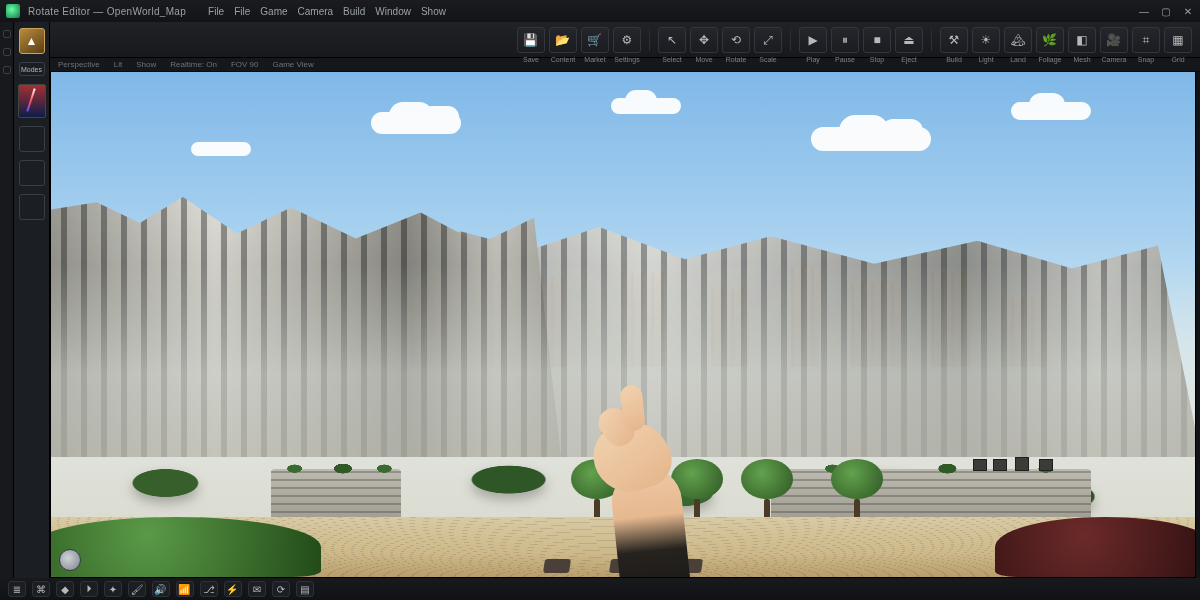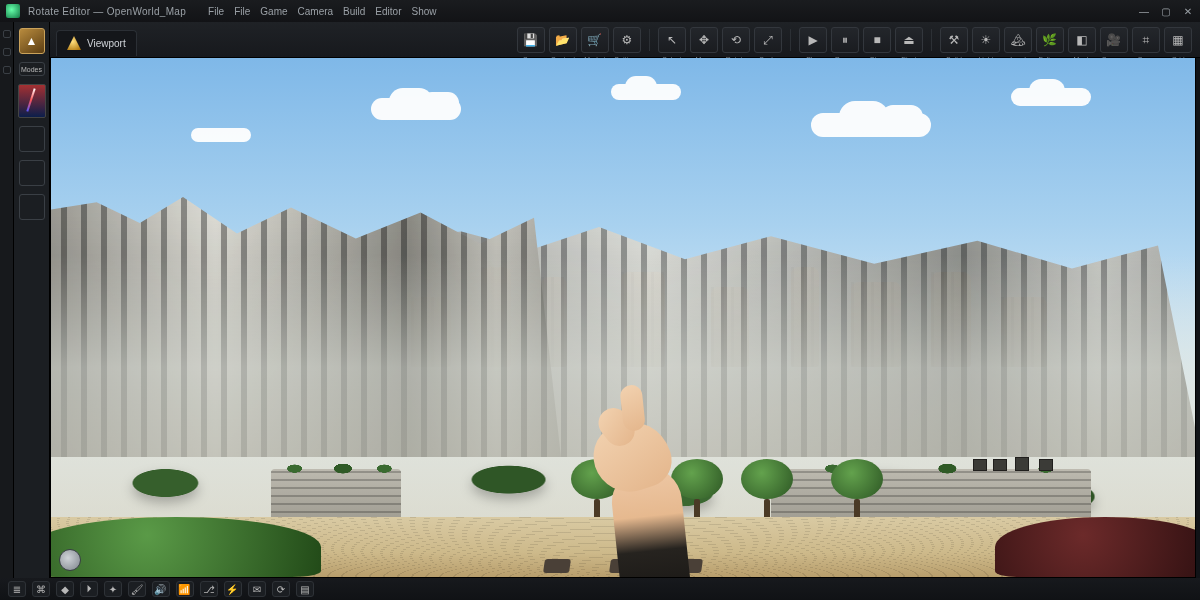--- a/index.html
+++ b/index.html
@@ -146,21 +146,21 @@
   <div class="app-icon"></div>
   <div class="title">
     <span>Rotate Editor</span> — <span>OpenWorld_Map</span>
   </div>
   <div class="menu">
     <span>File</span>
     <span>File</span>
     <span>Game</span>
     <span>Camera</span>
     <span>Build</span>
-    <span>Editor</span>
+    <span>Window</span>
     <span>Show</span>
   </div>
   <div class="spacer"></div>
   <div class="win">
     <span>—</span>
     <span>▢</span>
     <span>✕</span>
   </div>
 </div>
 
@@ -179,26 +179,20 @@
       <span>Modes</span>
     </div>
     <div class="thumb"></div>
     <div class="tile"></div>
     <div class="tile"></div>
     <div class="tile"></div>
   </div>
 
   <div class="main">
     <div class="toolbar">
-      <div class="left">
-        <div class="tab">
-          <div class="ticon"></div>
-          <span>Viewport</span>
-        </div>
-      </div>
       <div class="spacer"></div>
       <div class="tools" id="tools-host">
           <div class="tbtn">
             <span>💾</span>
             <span class="lbl">Save</span>
           </div>
           <div class="tbtn">
             <span>📂</span>
             <span class="lbl">Content</span>
           </div>
@@ -273,20 +267,28 @@
             <span>⌗</span>
             <span class="lbl">Snap</span>
           </div>
           <div class="tbtn">
             <span>▦</span>
             <span class="lbl">Grid</span>
           </div>
         </div>
     </div>
 
+    <div class="subbar">
+      <span>Perspective</span>
+      <span>Lit</span>
+      <span>Show</span>
+      <span>Realtime: On</span>
+      <span>FOV 90</span>
+      <span>Game View</span>
+    </div>
 
     <div class="viewport">
       <div class="scene">
         <div class="sky"></div>
         <div class="cloud c1"></div>
           <div class="cloud c2"></div>
           <div class="cloud c3"></div>
         <div class="cloud c4"></div>
           <div class="cloud c5"></div>
 

